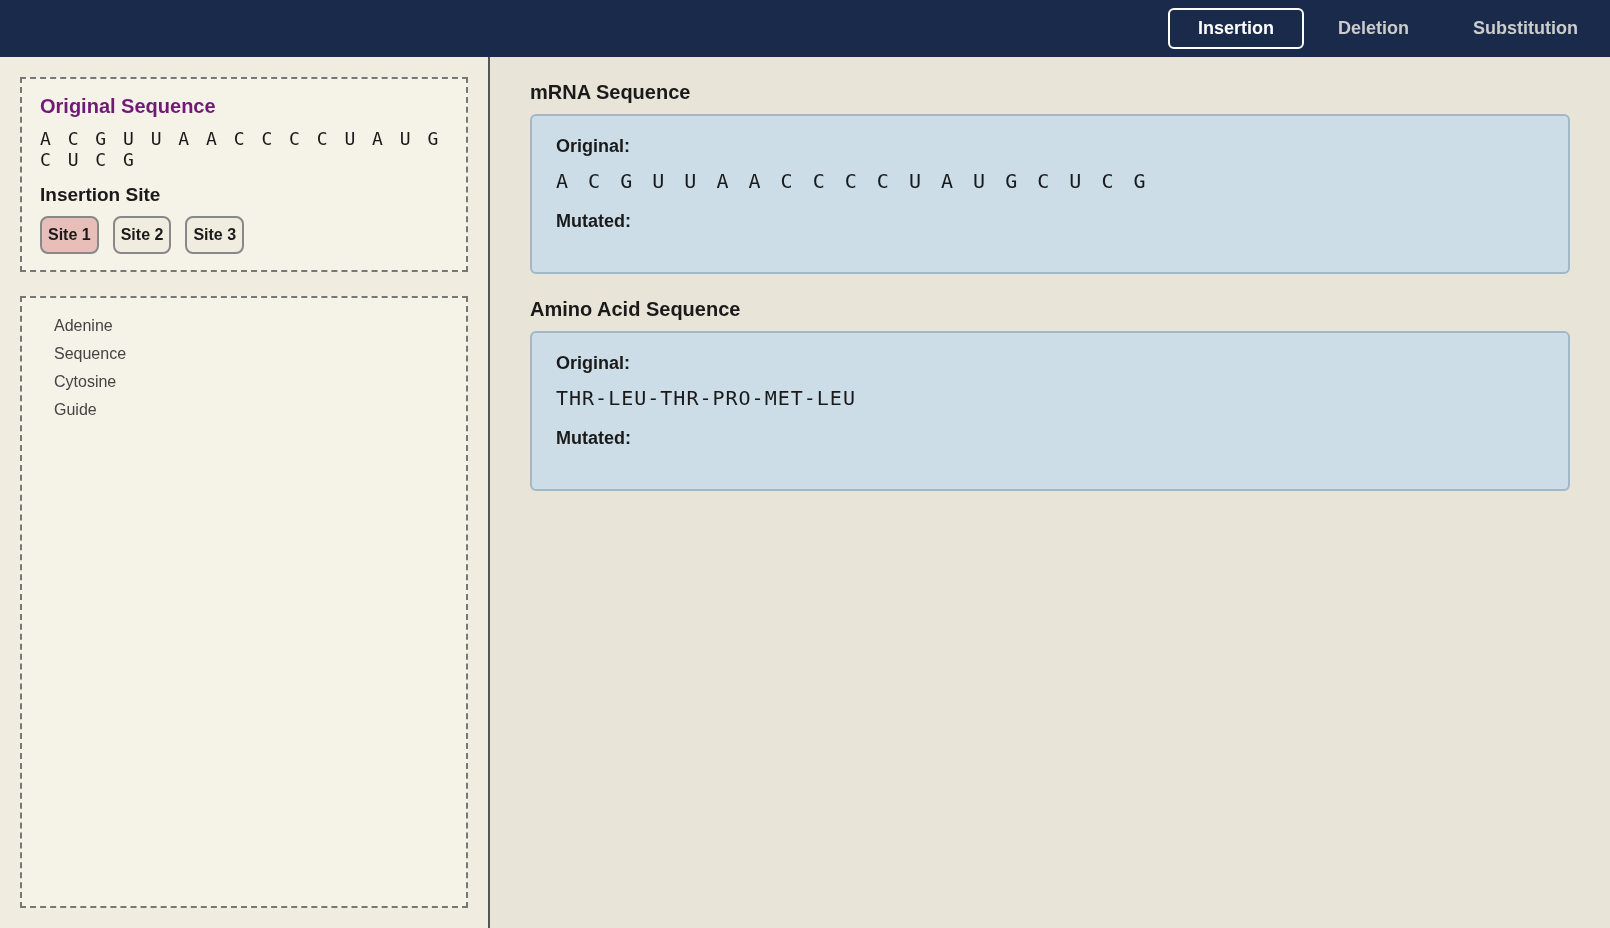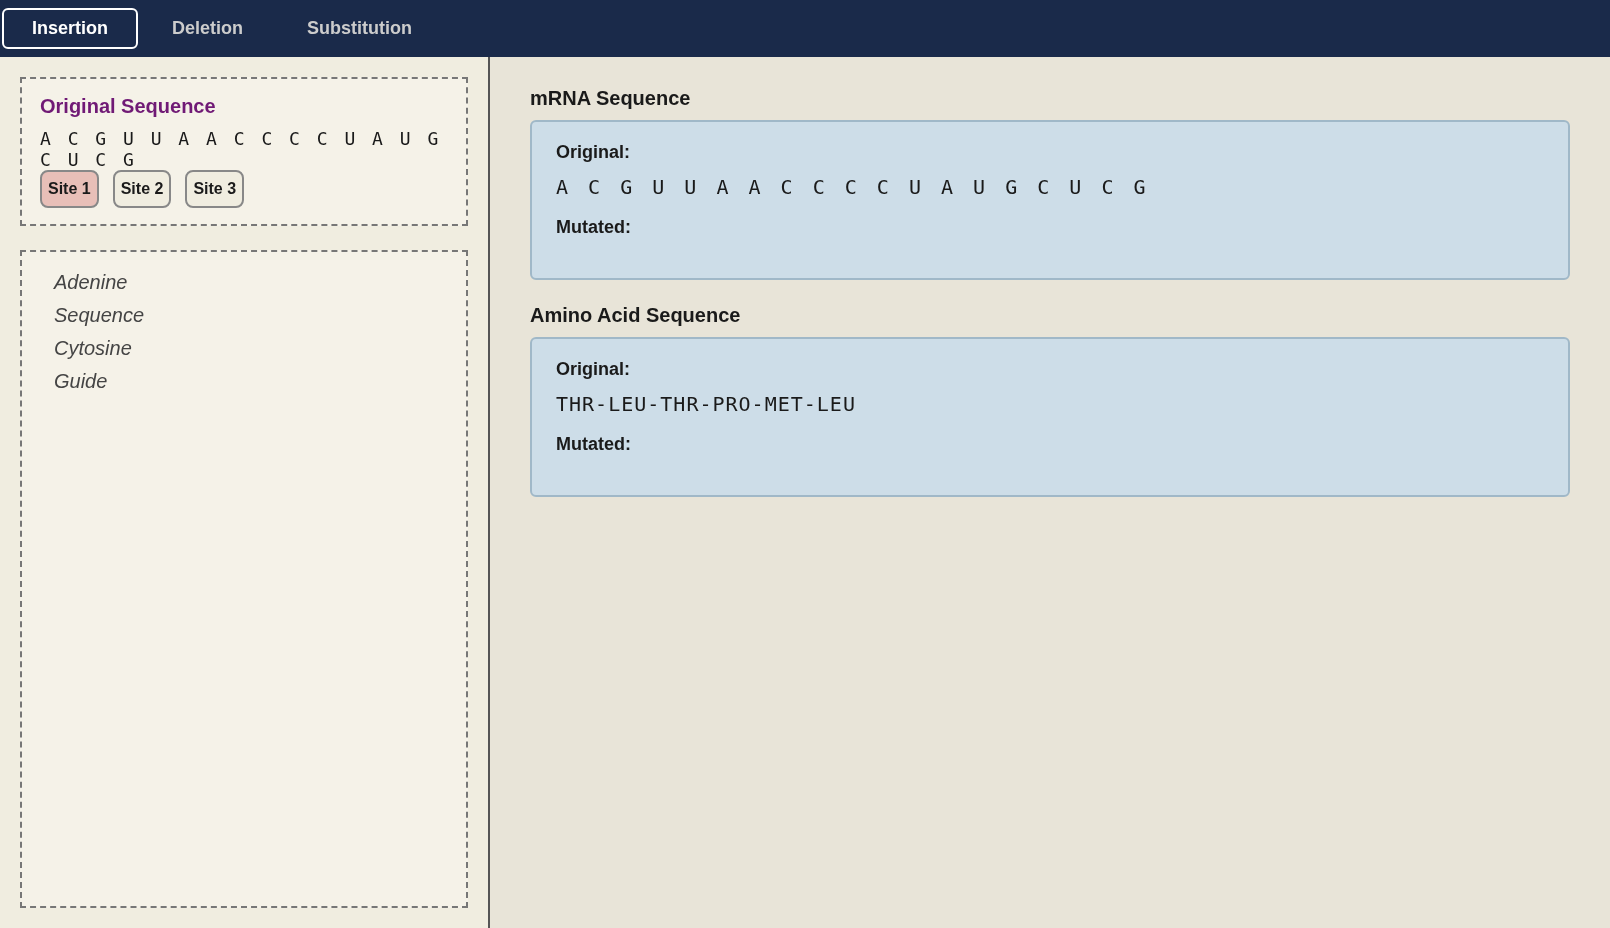--- a/index.html
+++ b/index.html
@@ -11,21 +11,21 @@
       height: 928px;
       overflow: hidden;
     }
 
     
     .top-bar {
       background-color: #1a2a4a;
       height: 57px;
       display: flex;
       align-items: center;
-      justify-content: flex-start;
+      justify-content: flex-end;
       gap: 0;
     }
 
     .tab-btn {
       padding: 8px 28px;
       font-size: 18px;
       font-weight: 600;
       border: none;
       cursor: pointer;
       border-radius: 6px;
@@ -128,25 +128,24 @@
       align-items: center;
       gap: 8px;
     }
 
     .dropdown-arrow {
       font-size: 14px;
       color: #555;
     }
 
     .base-option {
-      font-size: 20px;
+      font-size: 16px;
       color: #444;
       padding: 5px 14px;
       cursor: pointer;
-      font-style: italic;
     }
 
     
     .bottom-buttons {
       display: flex;
       gap: 14px;
       margin-top: 20px;
       align-items: center;
     }
 
@@ -184,21 +183,20 @@
     }
 
     
     .right-panel {
       flex: 1;
       background-color: #e8e4d8;
       padding: 24px 40px;
       display: flex;
       flex-direction: column;
       gap: 24px;
-      margin-top: 6px;
     }
 
     .sequence-section-title {
       font-size: 20px;
       font-weight: 700;
       color: #1a1a1a;
       margin-bottom: 10px;
     }
 
     .sequence-card {
@@ -242,20 +240,21 @@
 </div>
 
 <div class="main-content">
 
   <div class="left-panel">
 
     <div class="original-sequence-box">
       <div class="section-title">Original Sequence</div>
       <div class="sequence-text">A C G U U A A C C C C U A U G C U C G</div>
 
+      <div class="insertion-site-title">Insertion Site</div>
       <div class="site-buttons">
         <button class="site-btn" style="background-color:#e8bfb8;">Site 1</button>
         <button class="site-btn">Site 2</button>
         <button class="site-btn">Site 3</button>
       </div>
     </div>
 
     <div class="nitrogenous-box">
       <div class="base-option">Adenine</div>
       <div class="base-option">Sequence</div>

